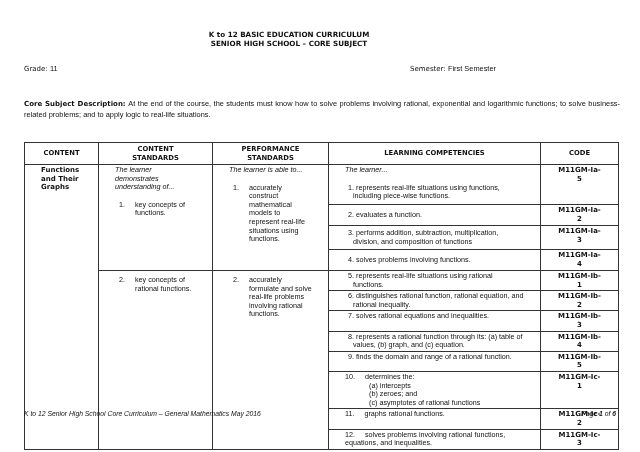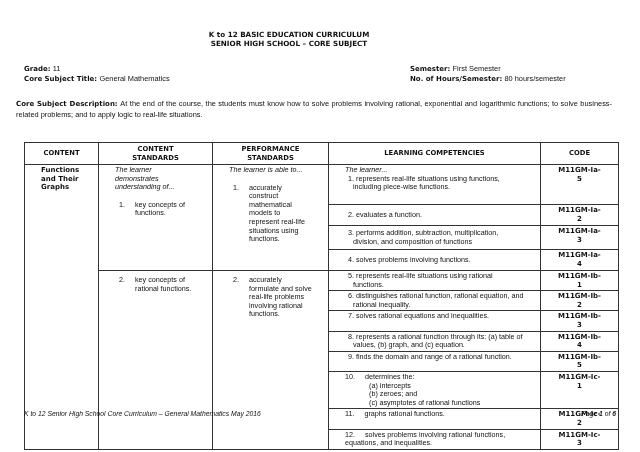--- a/index.html
+++ b/index.html
@@ -1,23 +1,23 @@
 <!DOCTYPE html>
 <html><head>
 <meta charset="utf-8">
 <style>
   html, body { margin:0; padding:0; background:#fff; }
   body { width:640px; height:452px; position:relative; overflow:hidden;
          font-family:"DejaVu Sans", sans-serif; color:#111; }
   .title { position:absolute; left:0; width:578px; top:30px; text-align:center;
            font-weight:bold; font-size:7.2px; line-height:9px; }
   .meta { position:absolute; font-size:7px; line-height:9px; }
-  .meta b { font-weight:bold; }
+  .meta b { font-weight:normal; }
   .meta span.v { font-family:"Liberation Sans", sans-serif; font-size:7.4px; }
-  .desc { position:absolute; left:16px; top:99px; width:596px; font-size:7px; line-height:10.5px;
+  .desc { position:absolute; left:24px; top:99px; width:596px; font-size:7px; line-height:10.5px;
           text-align:justify; }
   .desc .v { font-family:"Liberation Sans", sans-serif; font-size:7.4px; }
   table.cg { position:absolute; left:24px; top:142px; width:594px; border-collapse:collapse;
              table-layout:fixed; font-family:"Liberation Sans", sans-serif; font-size:7.2px; }
   table.cg th, table.cg td { border:1px solid #333; padding:1px 16px; vertical-align:top; line-height:8.6px; }
   table.cg th { font-family:"DejaVu Sans", sans-serif; font-size:6.8px; font-weight:bold; text-align:center; vertical-align:middle; height:21px; padding:0 14px; }
   td.content { font-family:"DejaVu Sans", sans-serif; font-weight:bold; font-size:7px; }
   .it { font-style:italic; }
   .numitem { display:flex; margin-top:9px; }
   .numitem .n { width:16px; flex:none; padding-left:4px; }
@@ -29,26 +29,24 @@
 </head>
 <body>
 
 <div class="title">
   <div>K to 12 BASIC EDUCATION CURRICULUM</div>
   <div>SENIOR HIGH SCHOOL – CORE SUBJECT</div>
 </div>
 
 <div class="meta" style="left:24px; top:64px;">
   <div><b>Grade:</b> <span class="v">11</span></div>
-  <div><b>Core Subject Title:</b> <span class="v">General Mathematics</span></div>
 </div>
 
 <div class="meta" style="left:410px; top:64px;">
   <div><b>Semester:</b> <span class="v">First Semester</span></div>
-  <div><b>No. of Hours/Semester:</b> <span class="v">80 hours/semester</span></div>
 </div>
 
 <div class="desc">
   <b>Core Subject Description:</b>
   <span class="v">At the end of the course, the students must know how to solve problems involving rational, exponential and logarithmic functions; to solve business-related problems; and to apply logic to real-life situations.</span>
 </div>
 
 <table class="cg">
   <colgroup>
     <col style="width:74px">
@@ -79,21 +77,21 @@
       </td>
       <td rowspan="4">
         <div class="it">The learner is able to...</div>
         <div class="numitem">
             <span class="n">1.</span>
             <span>accurately construct mathematical models to represent real-life situations using functions.</span>
           </div>
       </td>
       <td class="lc">
         <div class="it">The learner...</div>
-        <div class="lcitem" style="">1. represents real-life situations using functions, including piece-wise functions.</div>
+        <div class="lcitem" style="margin-top:9px">1. represents real-life situations using functions, including piece-wise functions.</div>
       </td>
       <td class="code">M11GM-Ia-5</td>
     </tr>
     <tr style="height:21px">
       <td class="lc" style="vertical-align:middle">
           <div class="lcitem">2. evaluates a function.</div>
         </td>
       <td class="code">M11GM-Ia-2</td>
     </tr>
     <tr style="height:24px">

